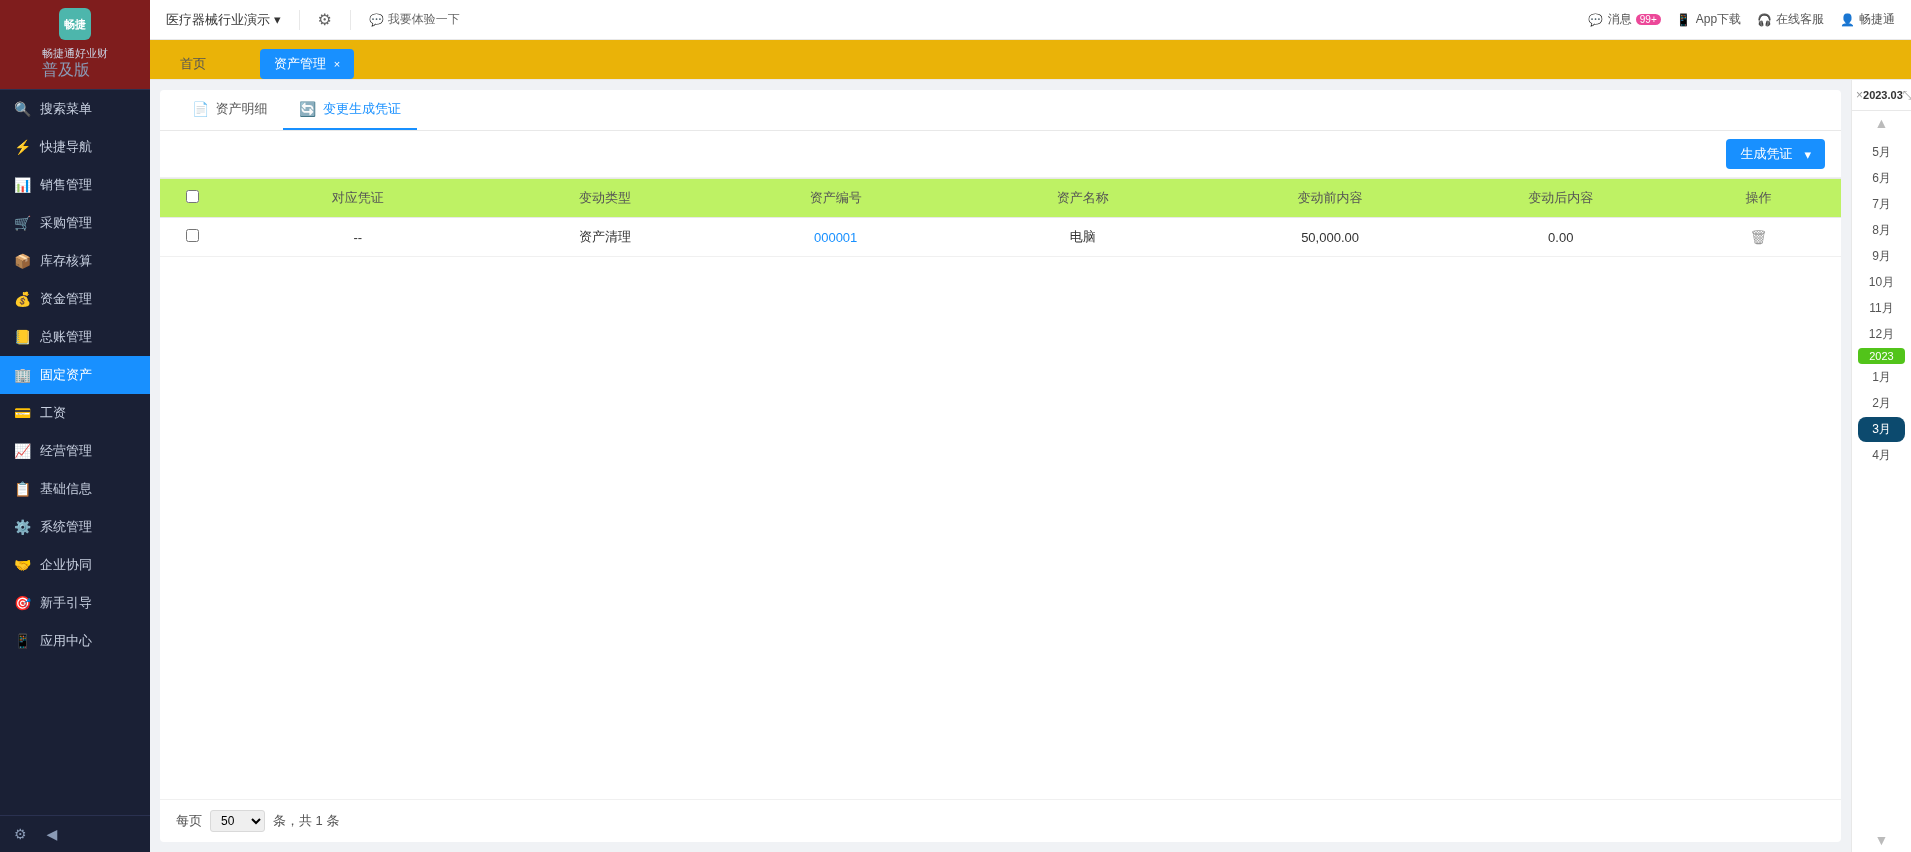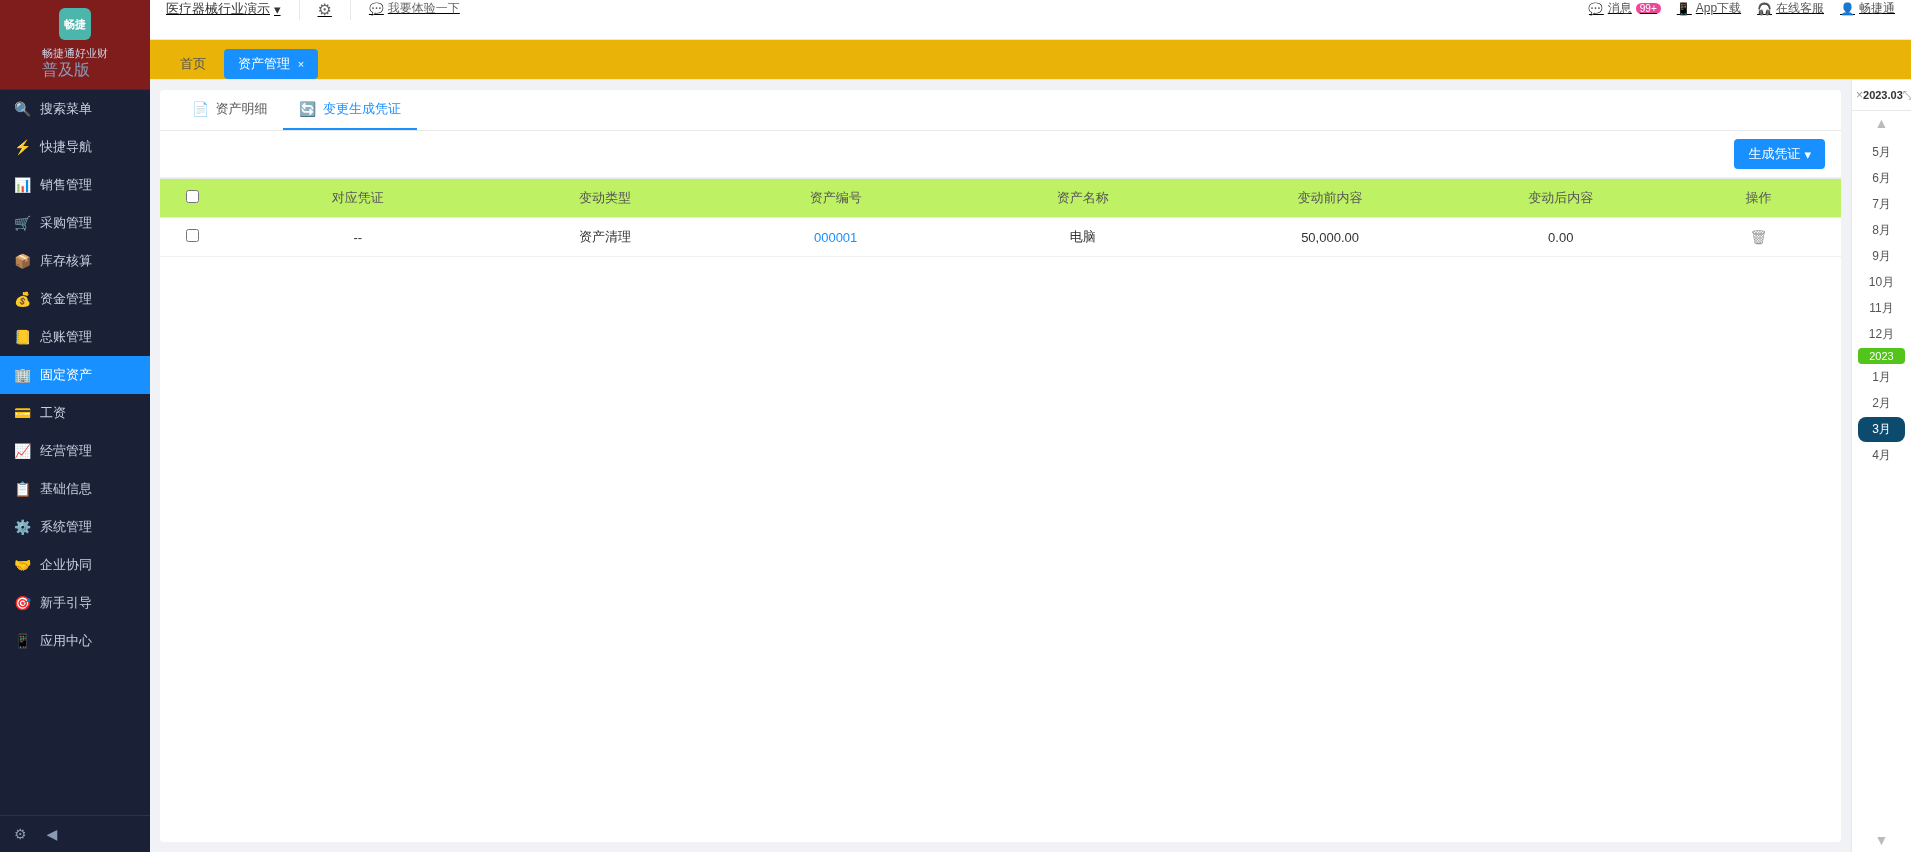--- a/index.html
+++ b/index.html
@@ -61,26 +61,25 @@
       display: flex;
       flex-direction: column;
       background: #f0f2f5;
       overflow: hidden;
     }
 
     
     .topbar {
       background: white;
       display: flex;
-      align-items: flex-start;
+      align-items: center;
       padding: 0 16px;
       height: 40px;
       border-bottom: 1px solid #e8e8e8;
       gap: 10px;
-      text-decoration: underline;
     }
     .topbar-company {
       display: flex; align-items: center; gap: 4px;
       font-size: 13px; color: #333;
       cursor: pointer;
     }
     .topbar-divider { width: 1px; height: 20px; background: #e8e8e8; margin: 0 8px; }
     .topbar-settings { color: #666; cursor: pointer; font-size: 16px; }
     .topbar-experience {
       display: flex; align-items: center; gap: 4px;
@@ -114,20 +113,21 @@
     .navtab {
       padding: 6px 14px;
       border-radius: 4px;
       font-size: 13px;
       cursor: pointer;
       color: #555;
     }
     .navtab.active {
       background: #1890ff;
       color: white;
+      margin-left: 36px;
     }
     .navtab-close {
       margin-left: 4px;
       font-size: 11px;
       cursor: pointer;
     }
 
     
     .page-content {
       flex: 1;
@@ -177,21 +177,21 @@
       border-bottom: 1px solid #f0f0f0;
     }
     .btn-generate {
       background: #1890ff;
       color: white;
       border: none;
       padding: 6px 14px;
       border-radius: 4px;
       font-size: 13px;
       cursor: pointer;
-      display: flex; align-items: center; gap: 4px;
+      display: flex; align-items: center; gap: 12px;
     }
 
     
     .table-container { flex: 1; overflow-y: auto; }
     .data-table { width: 100%; border-collapse: collapse; }
     .data-table th {
       background: #bef264;
       border-bottom: 1px solid #e8e8e8;
       border-top: 1px solid #e8e8e8;
       padding: 10px 12px;
@@ -480,20 +480,30 @@
               <td>50,000.00</td>
               <td>0.00</td>
               <td>
                 <span class="delete-icon">🗑</span>
               </td>
             </tr>
           </tbody>
         </table>
       </div>
 
+      <div class="pagination">
+        <span>每页</span>
+        <select>
+          <option value="50">50</option>
+          <option value="10">10</option>
+          <option value="20">20</option>
+          <option value="100">100</option>
+        </select>
+        <span>条，共 1 条</span>
+      </div>
     </div>
 
     <div class="timeline-panel">
       <div class="timeline-header">
         <span class="timeline-close">×</span>
         <span style="font-size:11px;color:#333;font-weight:bold">2023.03</span>
         <span class="timeline-expand">⤡</span>
       </div>
       <div class="nav-arrow">
         <span>▲</span>

